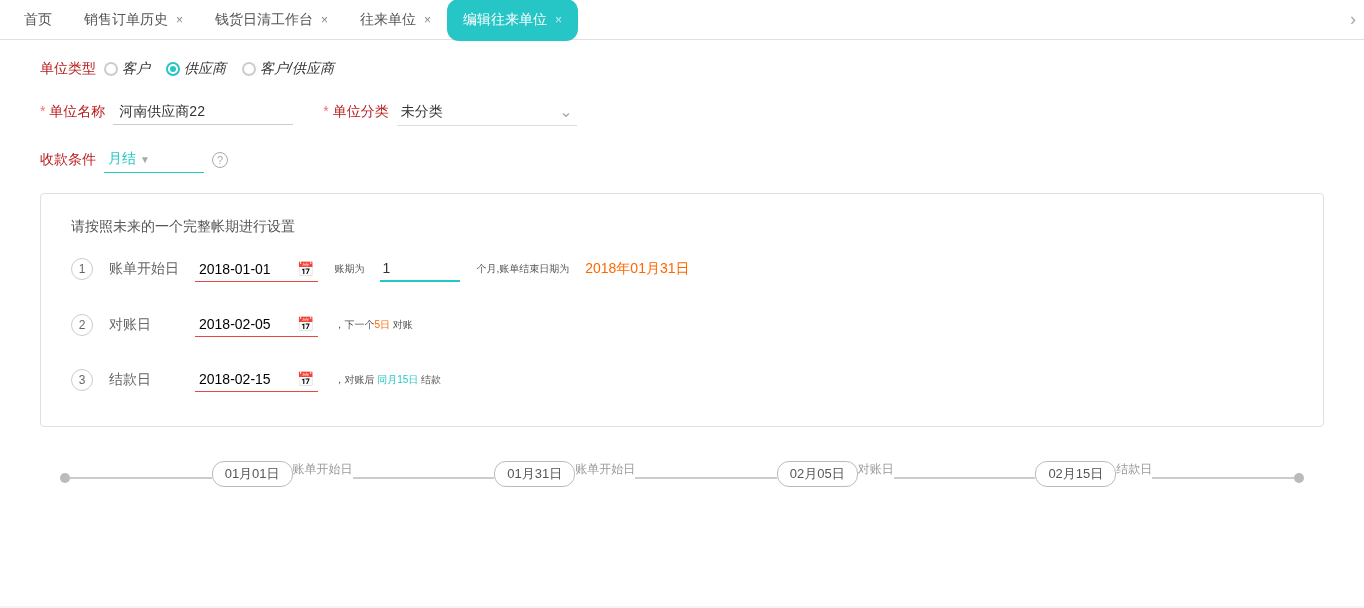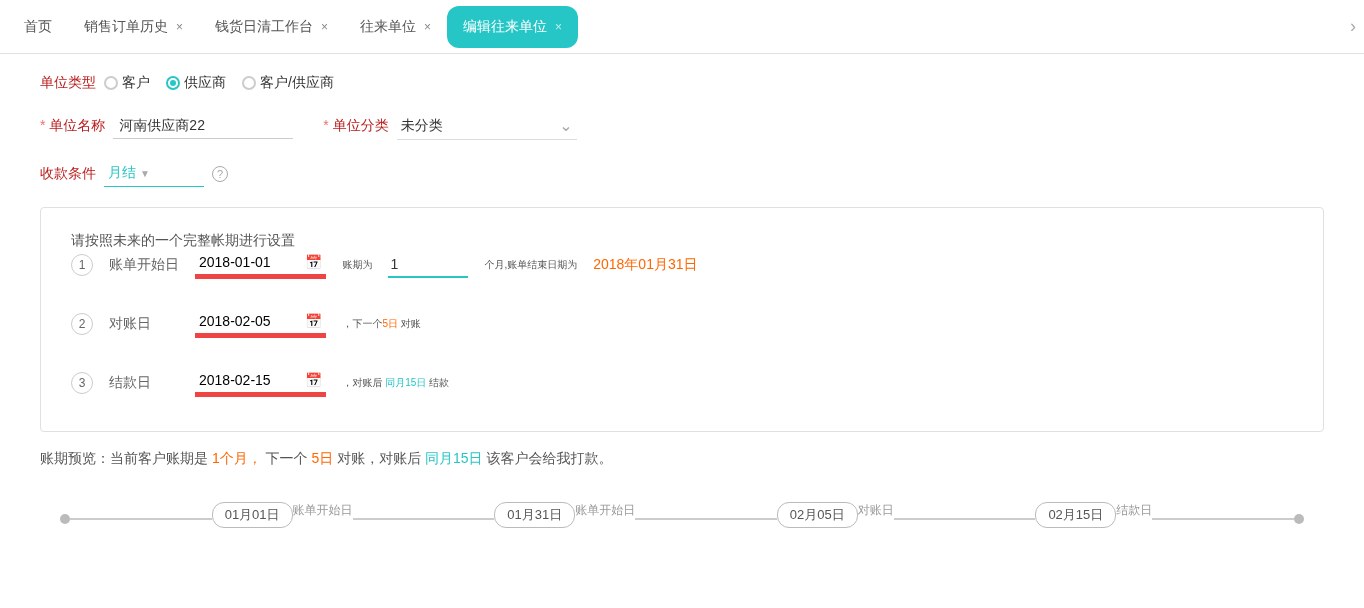--- a/index.html
+++ b/index.html
@@ -4,21 +4,21 @@
   <style>
     * { box-sizing: border-box; margin: 0; padding: 0; }
     body { font-family: "Microsoft YaHei", Arial, sans-serif; font-size: 14px; background: #f5f5f5; color: #333; }
 
     
     .tabs-bar {
       display: flex;
       align-items: center;
       background: #fff;
       border-bottom: 1px solid #e0e0e0;
-      height: 54px;
+      height: 40px;
       padding: 0 8px;
     }
     .tab-item {
       display: flex;
       align-items: center;
       padding: 0 16px;
       height: 42px;
       cursor: pointer;
       font-size: 14px;
       color: #555;
@@ -74,20 +74,21 @@
     .radio-group {
       display: flex;
       align-items: center;
       gap: 16px;
     }
     .radio-item {
       display: flex;
       align-items: center;
       gap: 4px;
       cursor: pointer;
+      font-style: italic;
     }
     .radio-circle {
       width: 14px;
       height: 14px;
       border-radius: 50%;
       border: 2px solid #ccc;
       display: flex;
       align-items: center;
       justify-content: center;
     }
@@ -172,20 +173,21 @@
     
     .card-box {
       border: 1px solid #e0e0e0;
       border-radius: 4px;
       padding: 24px 30px;
       margin-top: 10px;
     }
     .card-title {
       font-size: 14px;
       color: #555;
+      margin-bottom: 20px;
     }
 
     
     .step-row {
       display: flex;
       align-items: center;
       margin-bottom: 30px;
       gap: 16px;
     }
     .step-number {
@@ -201,22 +203,22 @@
       flex-shrink: 0;
     }
     .step-label {
       color: #666;
       white-space: nowrap;
       min-width: 70px;
     }
     .step-date-input {
       display: flex;
       align-items: center;
-      border-bottom: 5px solid #ef4444;
-      gap: 16px;
+      border-bottom: 1px solid #ef4444;
+      gap: 8px;
       padding: 4px;
     }
     .step-date-input input {
       border: none;
       outline: none;
       font-size: 14px;
       background: transparent;
       width: 90px;
     }
     .cal-icon { color: #26c6c6; font-size: 14px; }
@@ -384,29 +386,20 @@
       <span class="step-label">结款日</span>
       <div class="step-date-input">
         <input type="text" value="2018-02-15" style="width: 90px; border: none; outline: none; font-size: 14px;">
         <span class="cal-icon">📅</span>
       </div>
       <span class="step-desc">，对账后 <span class="highlight-teal">同月15日</span> 结款</span>
     </div>
 
   </div>
 
-  <div class="preview-text" style="margin-top:18px; padding:0;">
-    <span>账期预览：当前客户账期是</span>
-    <span class="highlight-orange">1个月，</span>
-    <span>下一个</span>
-    <span class="highlight-orange">5日</span>
-    <span>对账，对账后</span>
-    <span class="highlight-teal">同月15日</span>
-    <span>该客户会给我打款。</span>
-  </div>
 
   <div class="timeline-section">
     <div style="display:flex; align-items:flex-start; padding: 0 20px; width:100%;">
 
       <div style="display:flex; flex-direction:column; align-items:center; margin-top:12px;">
         <div style="width:10px;height:10px;border-radius:50%;background:#bbb;"></div>
       </div>
 
       <div style="height:2px;background:#ccc;flex:1;align-self:flex-start;margin-top:16px;"></div>
 

